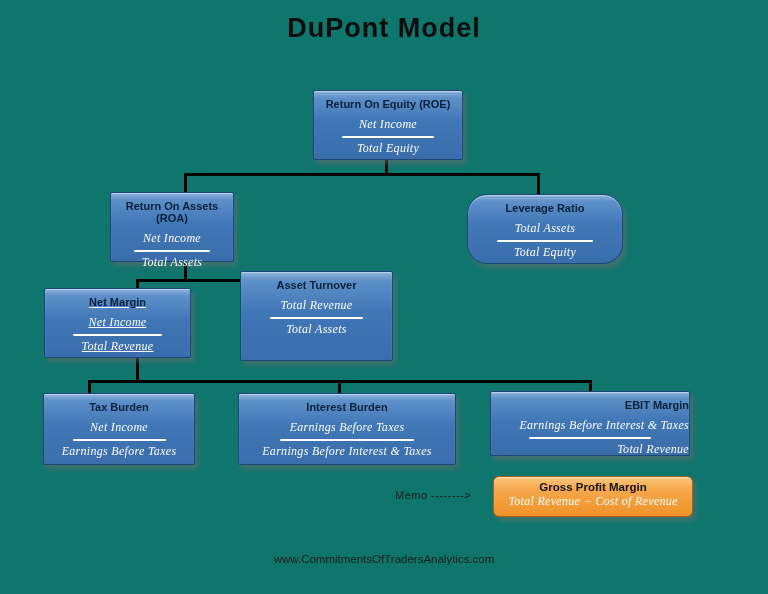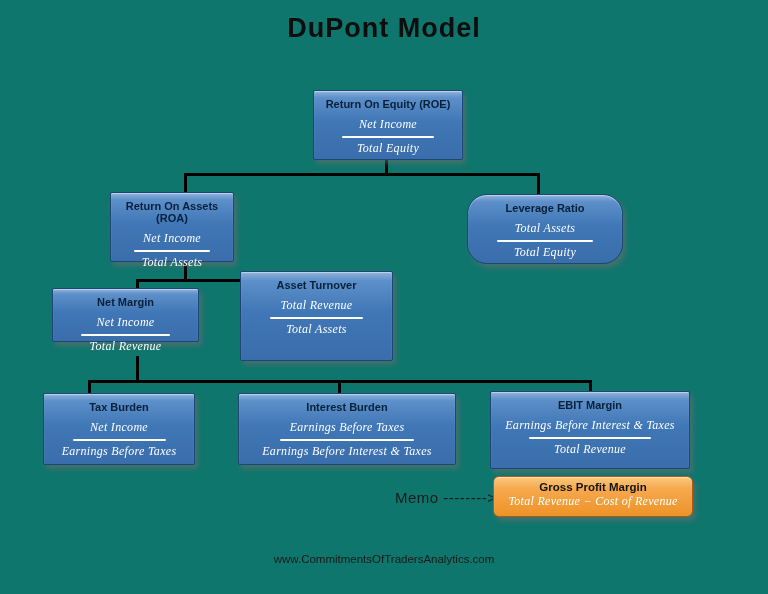--- a/index.html
+++ b/index.html
@@ -32,21 +32,21 @@
   .obox .t{font-family:"Liberation Sans",sans-serif;font-weight:700;font-size:11.5px;
       color:#131313;padding-top:4px;}
   .obox .f{font-family:"Liberation Serif",serif;font-style:italic;font-size:12px;
       letter-spacing:.3px;color:#ffffff;margin-top:1px;}
 
   
   .ch,.cv{position:absolute;background:#000000;}
   .ch{height:3px;}
   .cv{width:3px;}
 
-  .memo{position:absolute;left:367px;top:489px;font-size:15px;color:#1a1a1a;
+  .memo{position:absolute;left:367px;top:489px;font-size:11px;color:#1a1a1a;
       letter-spacing:.5px;padding-left:28px;}
   .footer{position:absolute;left:0;top:553px;width:100%;text-align:center;
       font-size:11.5px;color:#1a1a1a;}
 </style>
 </head>
 <body>
 
 <div id="canvas">
 
   <div class="page-title">DuPont Model</div>
@@ -81,21 +81,21 @@
     <div class="d">Total Assets</div>
   </div>
 
   <div class="dbox" style="left:467px;top:194px;width:156px;height:70px;border-radius:20px;">
     <div class="t">Leverage Ratio</div>
     <div class="n">Total Assets</div>
     <div class="dv"></div>
     <div class="d">Total Equity</div>
   </div>
 
-  <div class="dbox" style="left:52px;top:288px;width:147px;height:54px;">
+  <div class="dbox" style="left:44px;top:288px;width:147px;height:70px;text-decoration:underline;">
     <div class="t">Net Margin</div>
     <div class="n">Net Income</div>
     <div class="dv"></div>
     <div class="d">Total Revenue</div>
   </div>
 
   <div class="dbox" style="left:240px;top:271px;width:153px;height:90px;">
     <div class="t">Asset Turnover</div>
     <div class="n">Total Revenue</div>
     <div class="dv"></div>
@@ -109,21 +109,21 @@
     <div class="d">Earnings Before Taxes</div>
   </div>
 
   <div class="dbox" style="left:238px;top:393px;width:218px;height:72px;">
     <div class="t">Interest Burden</div>
     <div class="n">Earnings Before Taxes</div>
     <div class="dv"></div>
     <div class="d">Earnings Before Interest &amp; Taxes</div>
   </div>
 
-  <div class="dbox" style="left:490px;top:391px;width:200px;height:78px;">
+  <div class="dbox" style="left:490px;top:391px;width:200px;height:65px;text-align:right;">
     <div class="t">EBIT Margin</div>
     <div class="n">Earnings Before Interest &amp; Taxes</div>
     <div class="dv"></div>
     <div class="d">Total Revenue</div>
   </div>
 
   <div class="memo">Memo --------&gt;</div>
 
   <div class="obox" style="left:493px;top:476px;width:200px;height:41px;">
     <div class="t">Gross Profit Margin</div>

